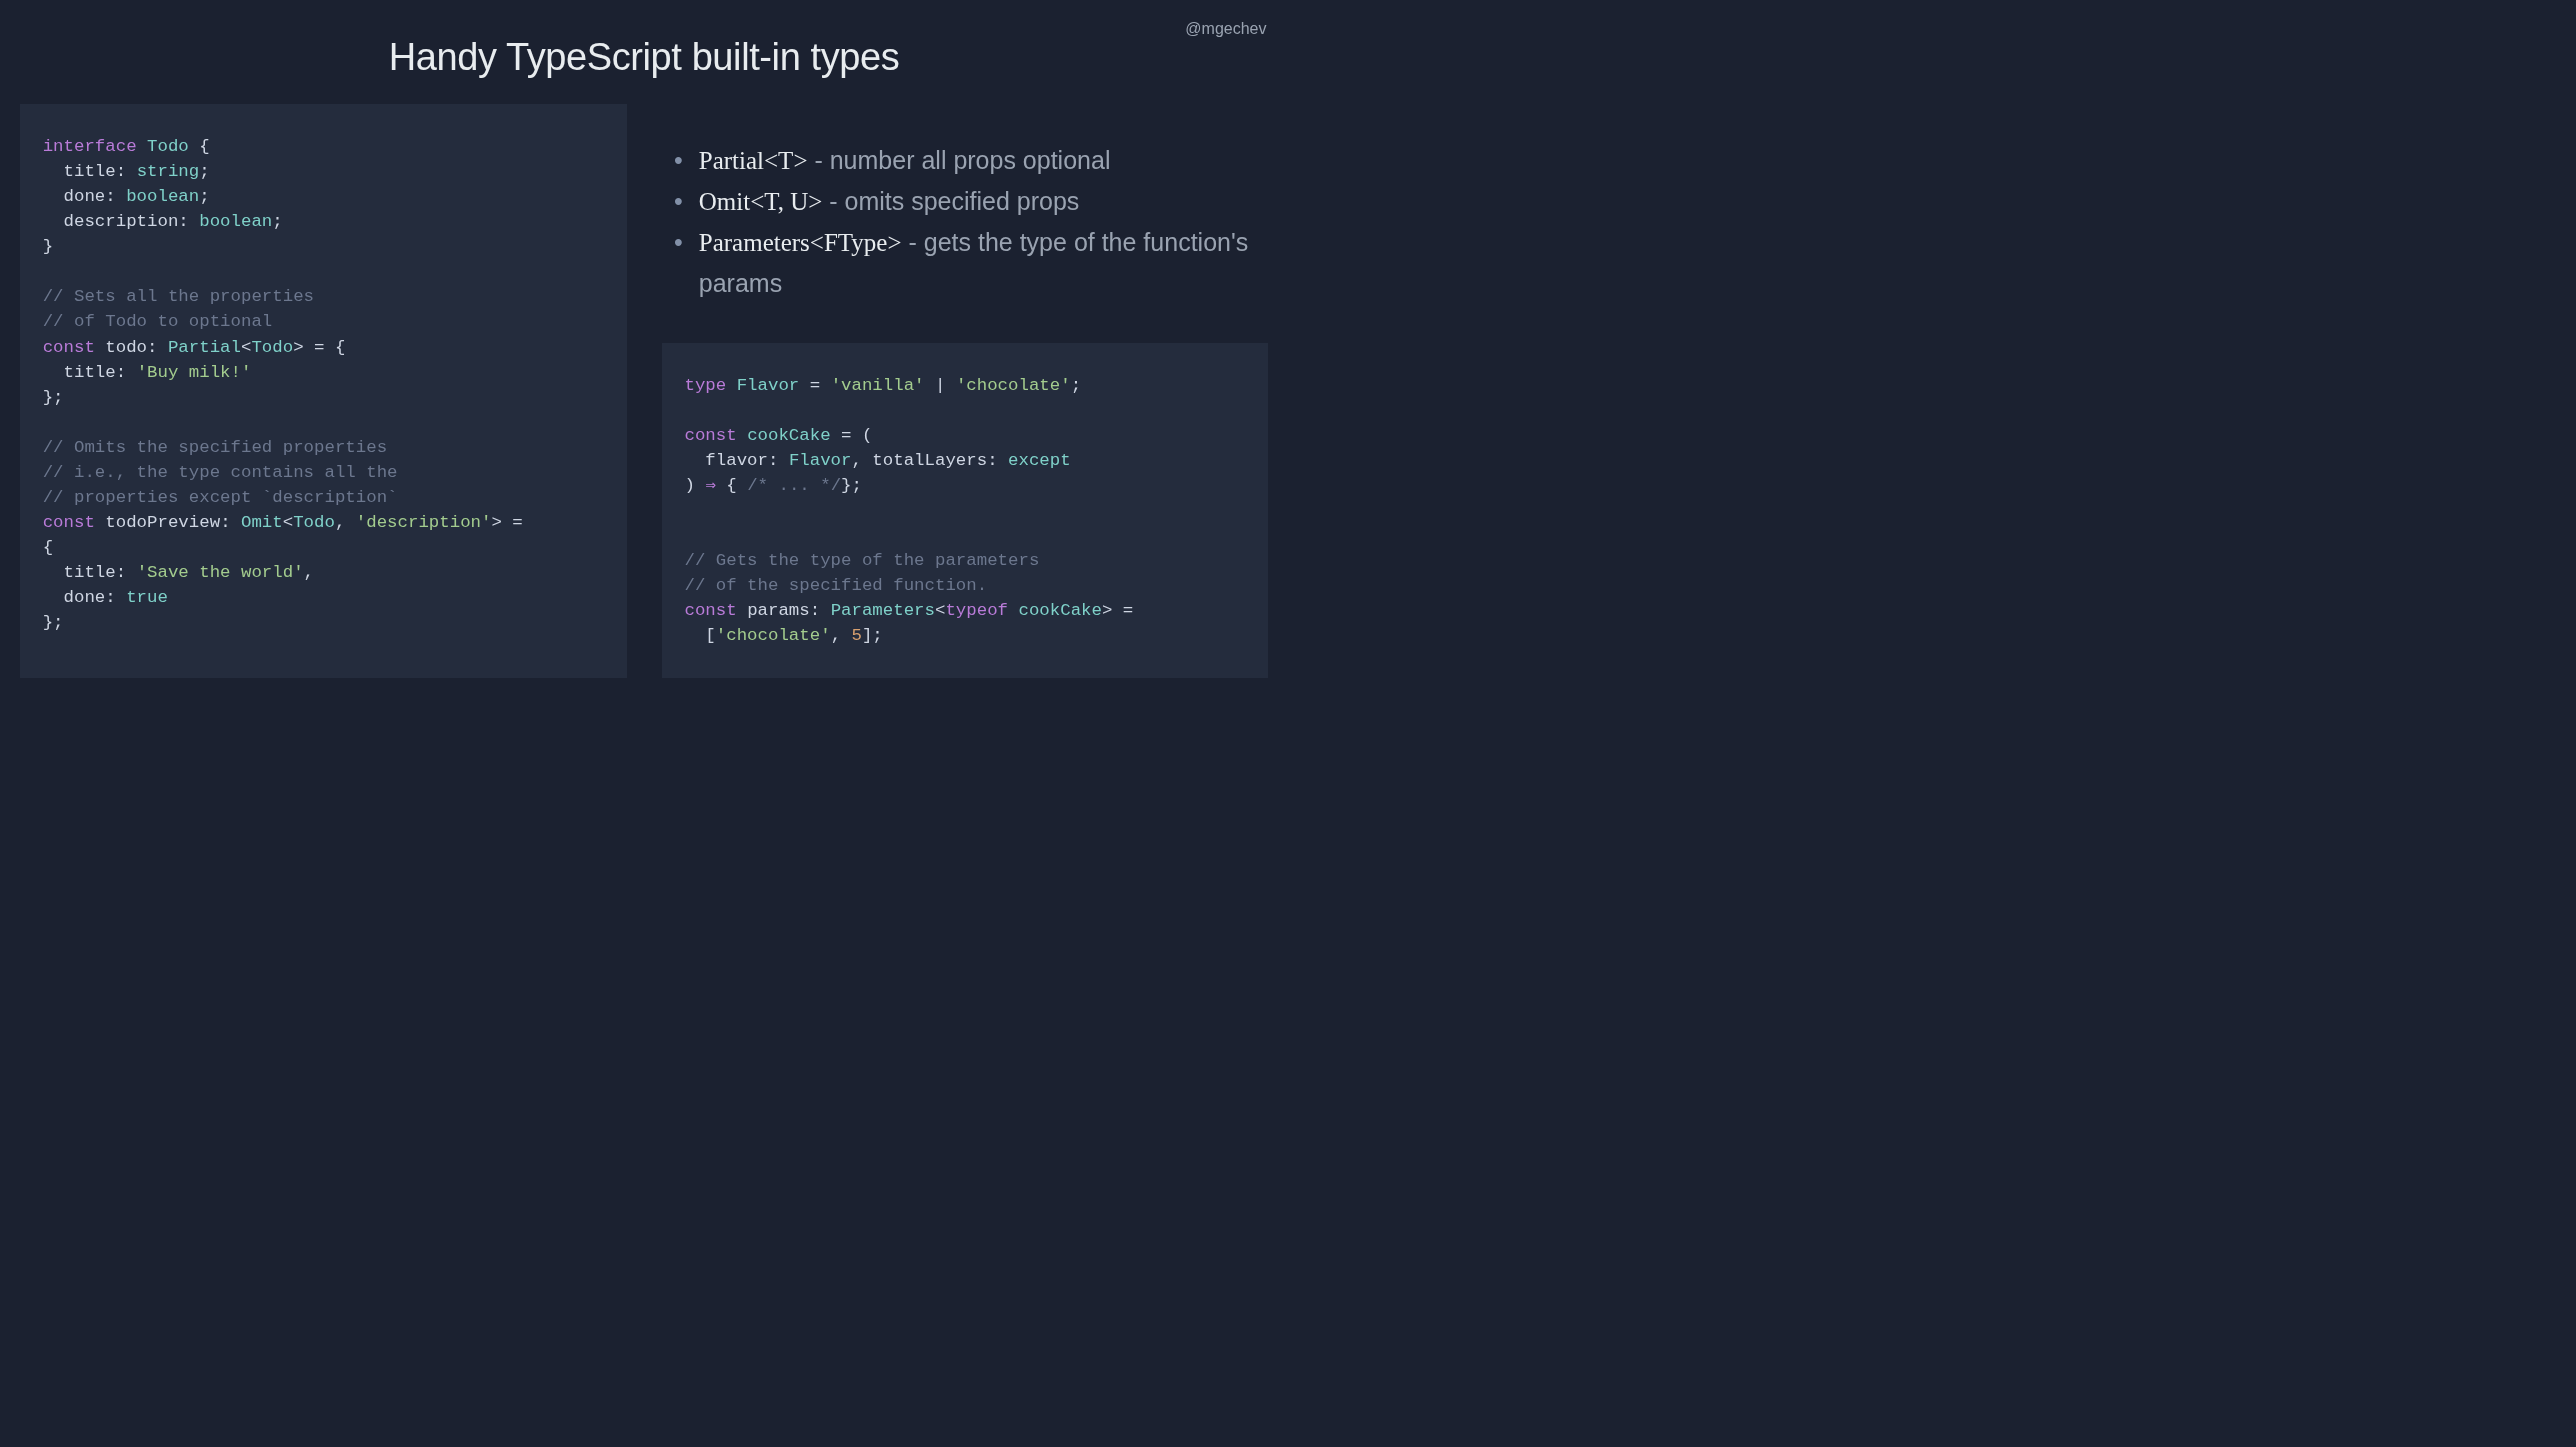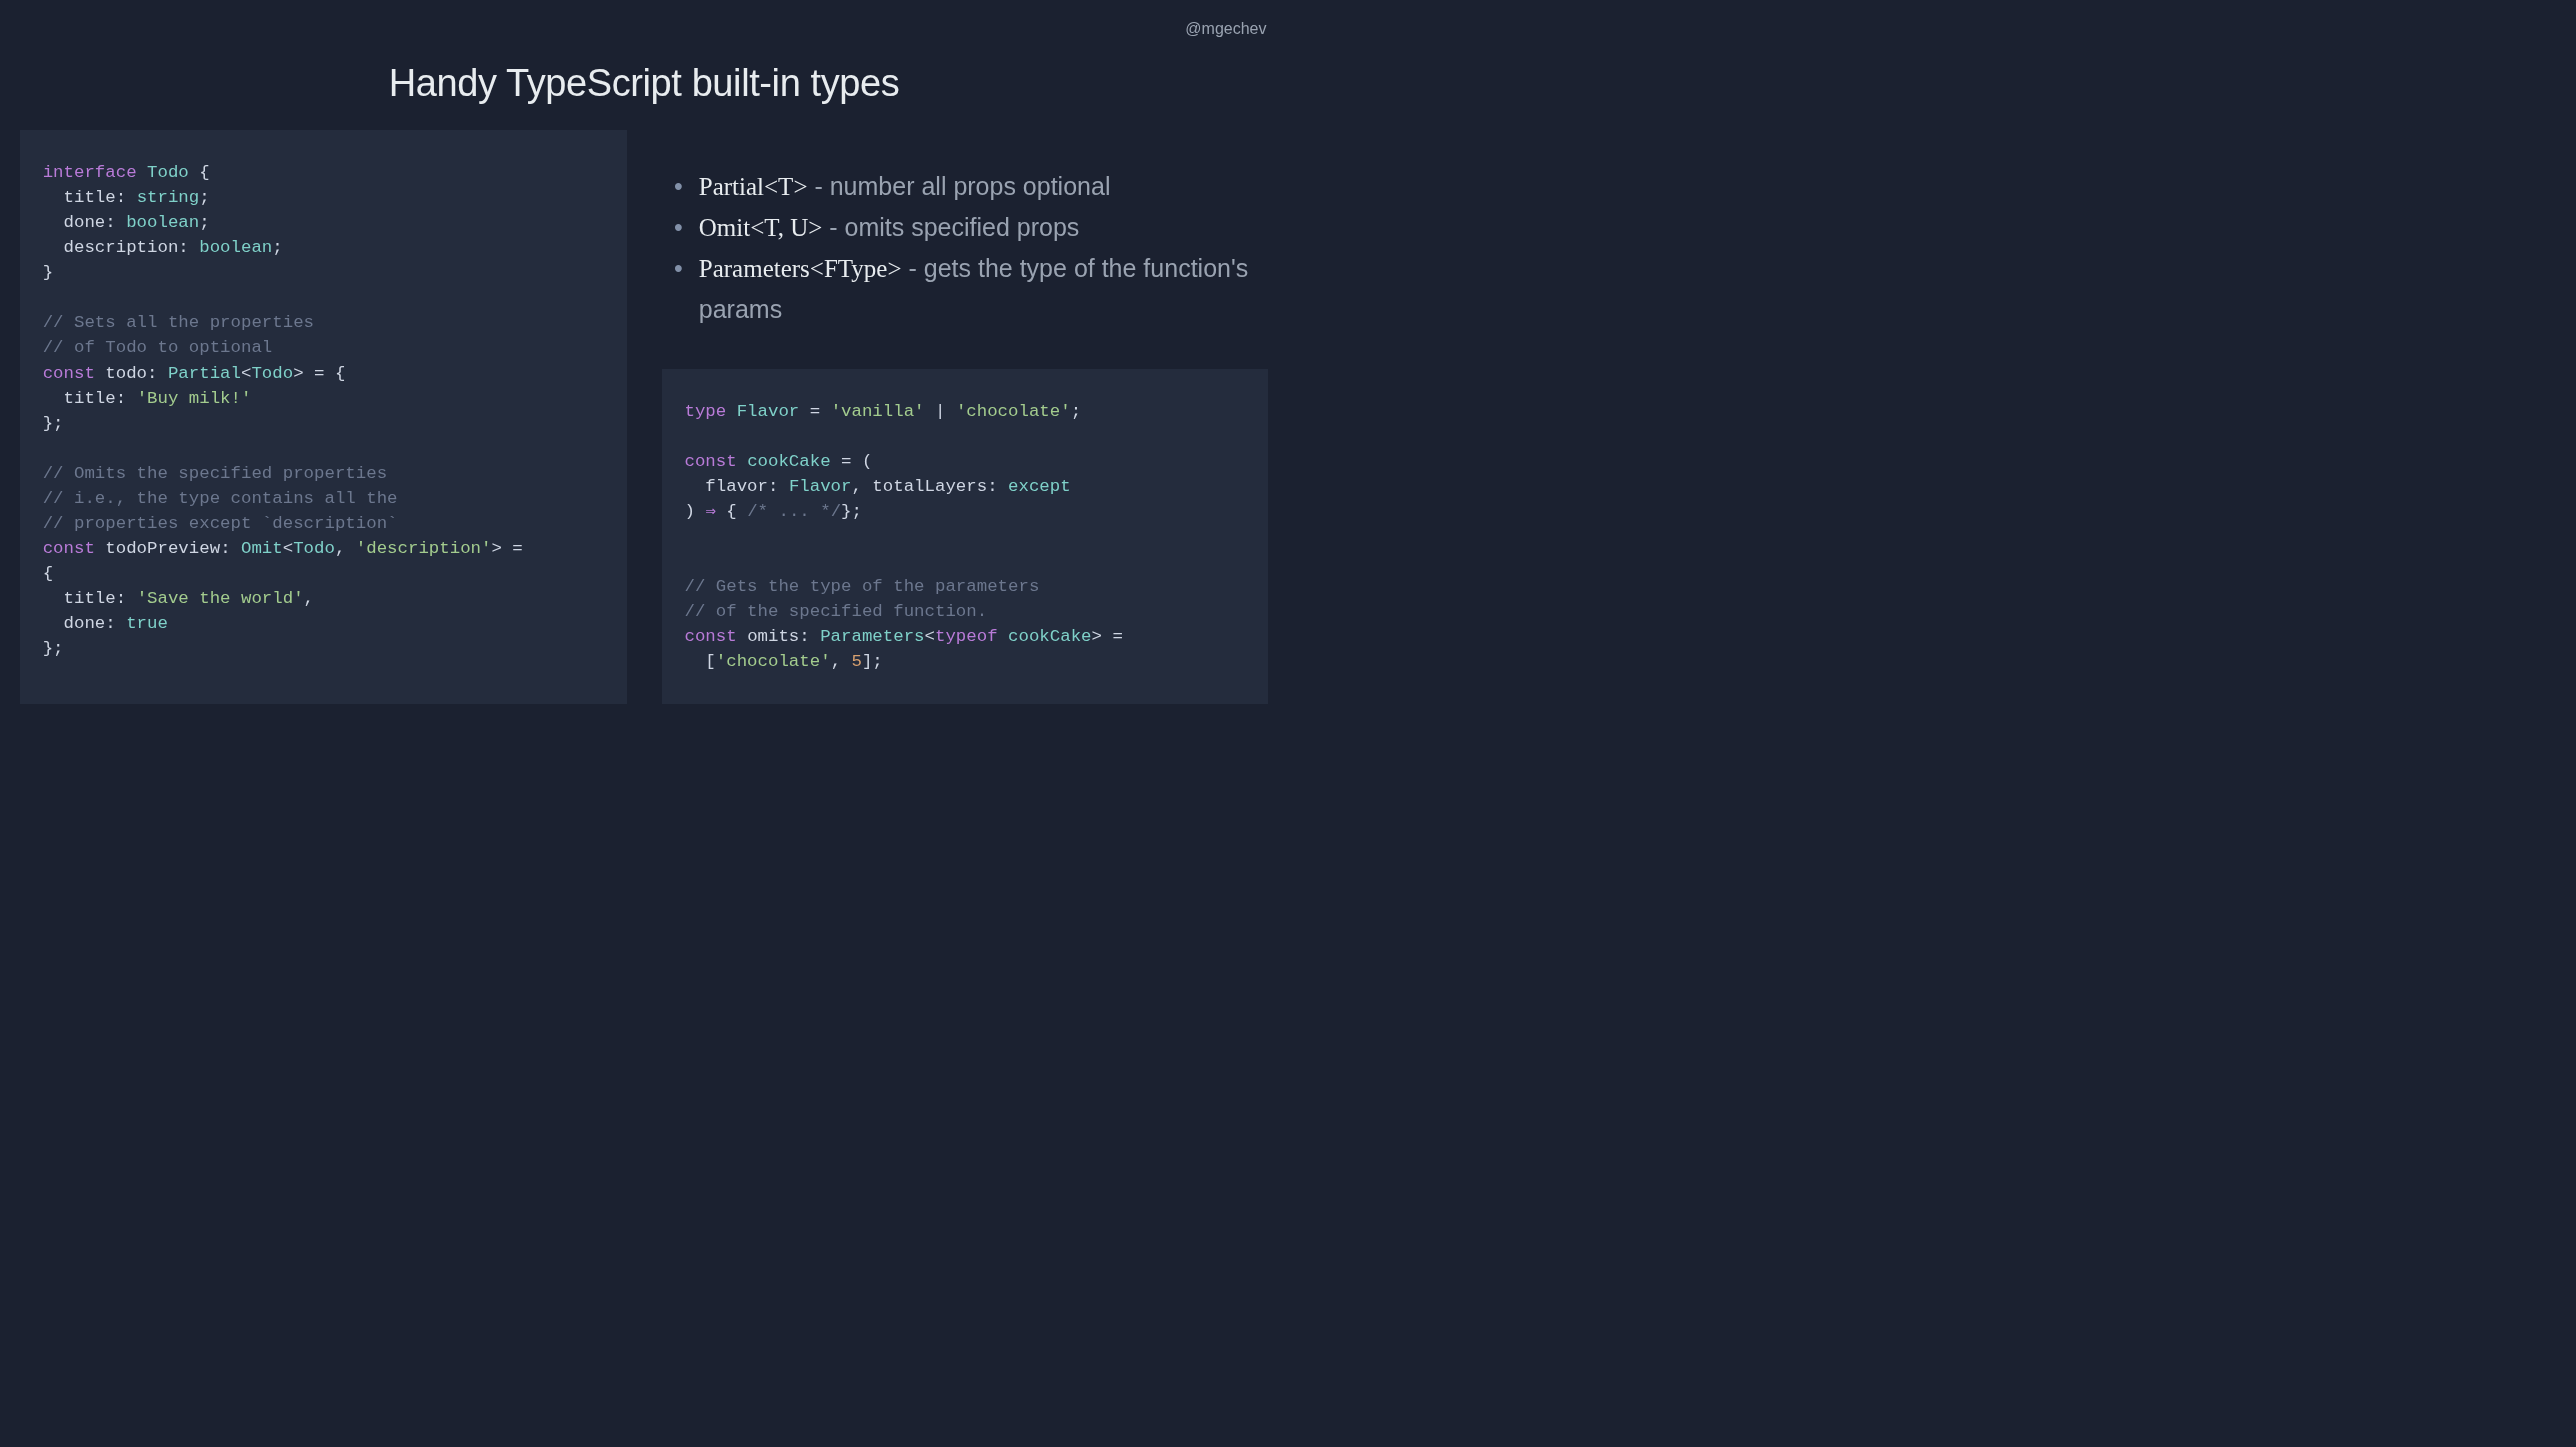--- a/index.html
+++ b/index.html
@@ -18,21 +18,21 @@
       right: 21.5px;
       color: #9aa3b1;
       font-size: 16px;
     }
     .title {
       text-align: center;
       color: #e8ecef;
       font-size: 38px;
       font-weight: 400;
       letter-spacing: -0.4px;
-      padding-top: 62px;
+      padding-top: 36px;
       padding-bottom: 25px;
     }
     .grid {
       display: grid;
       grid-template-columns: 1fr 1fr;
       gap: 35px;
       padding: 0 19.7px 19.7px 19.7px;
     }
     .code-block {
       background: #242c3d;
@@ -114,17 +114,17 @@
       </div>
     <div class="code-block" id="code-right"><span class="kw">type</span><span class="pun"> </span><span class="ty">Flavor</span><span class="pun"> = </span><span class="str">'vanilla'</span><span class="pun"> | </span><span class="str">'chocolate'</span><span class="pun">;</span>
 <span class="pun"></span>
 <span class="kw">const</span><span class="pun"> </span><span class="fn">cookCake</span><span class="pun"> = (</span>
 <span class="pun">  flavor: </span><span class="ty">Flavor</span><span class="pun">, totalLayers: </span><span class="ty">except</span>
 <span class="pun">) </span><span class="kw">⇒</span><span class="pun"> { </span><span class="com">/* ... */</span><span class="pun">};</span>
 <span class="pun"></span>
 <span class="pun"></span>
 <span class="com">// Gets the type of the parameters</span>
 <span class="com">// of the specified function.</span>
-<span class="kw">const</span><span class="pun"> </span><span class="id">omits</span><span class="pun">: </span><span class="ty">Parameters</span><span class="pun">&lt;</span><span class="kw">typeof</span><span class="pun"> </span><span class="fn">cookCake</span><span class="pun">&gt; =</span>
+<span class="kw">const</span><span class="pun"> </span><span class="id">params</span><span class="pun">: </span><span class="ty">Parameters</span><span class="pun">&lt;</span><span class="kw">typeof</span><span class="pun"> </span><span class="fn">cookCake</span><span class="pun">&gt; =</span>
 <span class="pun">  [</span><span class="str">'chocolate'</span><span class="pun">, </span><span class="num">5</span><span class="pun">];</span></div>
   </div>
 </div>
 
 
 </body></html>

